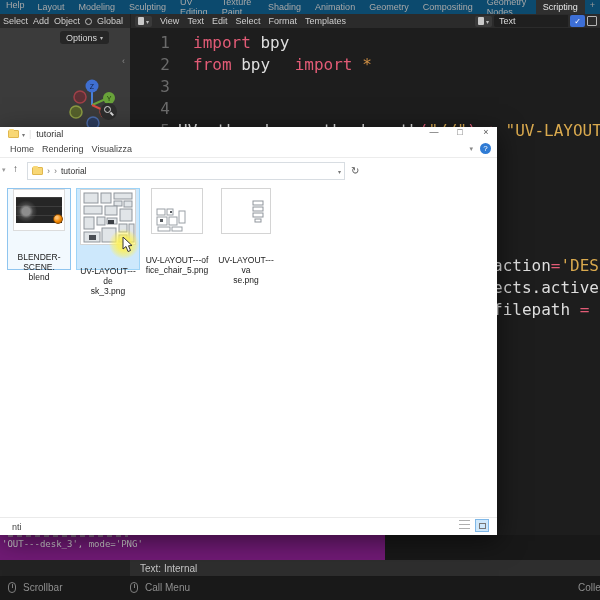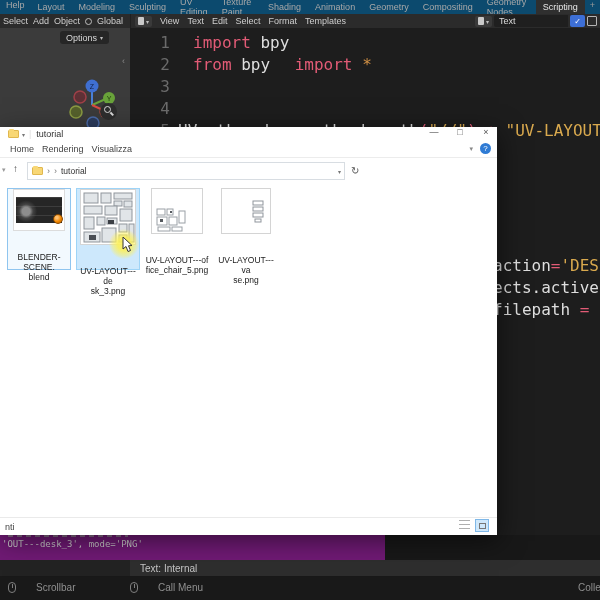--- a/index.html
+++ b/index.html
@@ -65,21 +65,21 @@
   #console-line { position:absolute; left:2px; top:4px; color:#c9c9c9;
                   font-family:"DejaVu Sans Mono", monospace; font-size:9px; white-space:pre; }
   #console-dark { position:absolute; left:385px; top:535px; width:215px; height:25px; background:#181818; }
 
   
   #te-footer { position:absolute; left:130px; top:560px; width:470px; height:16px; background:#2e2e2e;
                color:#c4c4c4; font-size:10px; display:flex; align-items:center; padding-left:10px; }
   #left-footer { position:absolute; left:0; top:560px; width:130px; height:16px; background:#232323; }
   #statusbar { position:absolute; left:0; top:576px; width:600px; height:24px; background:#191919;
                color:#8f8f8f; font-size:10px; }
-  .hint { position:absolute; top:6px; display:flex; align-items:center; gap:20px; }
+  .hint { position:absolute; top:6px; display:flex; align-items:center; gap:7px; }
   .mouse { width:8px; height:11px; border:1px solid #7f7f7f; border-radius:4px; position:relative; }
   .mouse::after { content:""; position:absolute; left:3px; top:1px; width:1px; height:4px; background:#7f7f7f; }
   #status-right { position:absolute; left:578px; top:6px; white-space:nowrap;text-align:right; }
 
   
   #explorer { position:absolute; left:0; top:127px; width:497px; height:408px; background:#fff;
               box-shadow:2px 6px 24px rgba(0,0,0,.5); font-size:9px; color:#333; z-index:5; }
   #ex-title { position:absolute; left:0; top:0; width:100%; height:14px; display:flex; align-items:center; }
   .folder { width:11px; height:8px; background:#f8d775; border:1px solid #e0b74e; border-radius:1px;
             position:relative; flex:none; }
@@ -127,21 +127,21 @@
   #th-blend .strip { position:absolute; left:2px; top:7px; width:46px; height:26px; background:#262626;
      background-image:radial-gradient(circle at 22% 55%, #8d8d8d 0 4px, rgba(120,120,120,.35) 7px, transparent 11px),
                       linear-gradient(#3d3d3d 0 1px, transparent 1px); background-size:100% 100%, 100% 9px; }
   #th-blend .blogo { position:absolute; right:1px; top:24px; width:10px; height:10px; border-radius:50%;
      background:radial-gradient(circle at 35% 32%, #ffc070 15%, #f08600 55%, #b65f00); border:1px solid #8a4a00; }
 
   .uvthumb { background:#fff; border:1px solid #d4d4d4; }
 
   #ex-status { position:absolute; left:0; bottom:0; width:100%; height:18px; border-top:1px solid #eaeaea;
                display:flex; align-items:center; color:#444; }
-  #ex-status .cnt { margin-left:5px; }
+  #ex-status .cnt { margin-left:12px; }
   #viewicons { position:absolute; right:8px; bottom:3px; display:flex; gap:5px; align-items:center; }
   #v-list { width:11px; height:11px;
      background:repeating-linear-gradient(#9a9a9a 0 1px, transparent 1px 4px); opacity:.8; }
   #v-thumb { width:14px; height:13px; background:#cfe8fb; border:1px solid #7fb8e8;
              display:flex; align-items:center; justify-content:center; }
   #v-thumb i { display:block; width:7px; height:6px; border:1px solid #777; }
 
   #cursor-glow { position:absolute; left:109px; top:229px; width:30px; height:30px; border-radius:50%;
      background:radial-gradient(circle, rgba(252,240,90,.9) 0 30%, rgba(252,240,90,.45) 55%, transparent 72%);
      z-index:7; }

